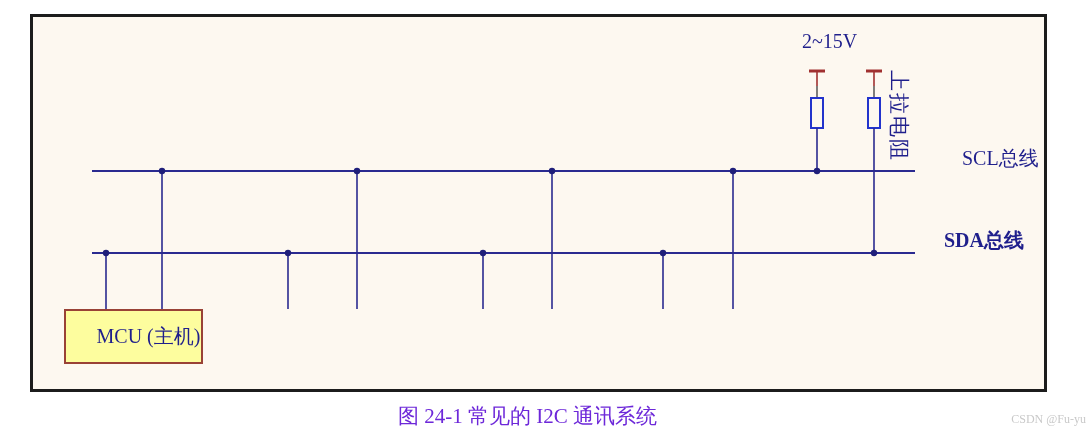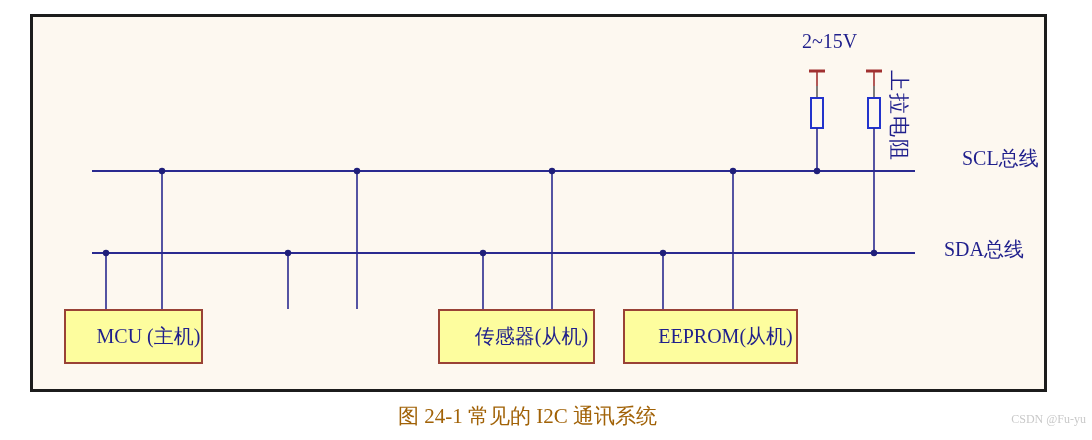--- a/index.html
+++ b/index.html
@@ -51,21 +51,21 @@
     padding-left:30px;
   }
   #node-mcu    { left:64px;  width:139px; }
   #node-touch  { left:245px; width:153px; }
   #node-sensor { left:438px; width:157px; }
   #node-eeprom { left:623px; width:175px; }
 
   #caption {
     position:absolute; left:0; top:402px; width:1055px;
     text-align:center;
-    color:#a16207;
+    color:#6d28d9;
     font-size:21px;
     white-space:nowrap;
   }
   #watermark {
     position:absolute; right:6px; top:412px;
     color:#c9c9c9;
     font-size:12px;
     font-family:Liberation Serif, serif;
     white-space:nowrap;
   }
@@ -126,22 +126,20 @@
       </g>
     </svg>
   </div>
 
   <div class="diagram-label" style="left:802px; top:30px;">2~15V</div>
 
   <div id="pullup-label">上拉电阻</div>
 
   <div class="diagram-label" style="left:944px; top:147px;margin-left:18px;">SCL总线</div>
 
-  <div class="diagram-label" style="left:944px; top:238px;">SDA总线</div>
+  <div class="diagram-label" style="left:944px; top:229px;font-weight:bold;">SDA总线</div>
 
   <div class="device-box" id="node-mcu">MCU (主机)</div>
-  <div class="device-box" id="node-sensor">传感器(从机)</div>
-  <div class="device-box" id="node-eeprom">EEPROM(从机)</div>
 
   <div id="caption">图 24-1 常见的 I2C 通讯系统</div>
   <div id="watermark">CSDN @Fu-yu</div>
 
 </div>
 
 </body></html>

